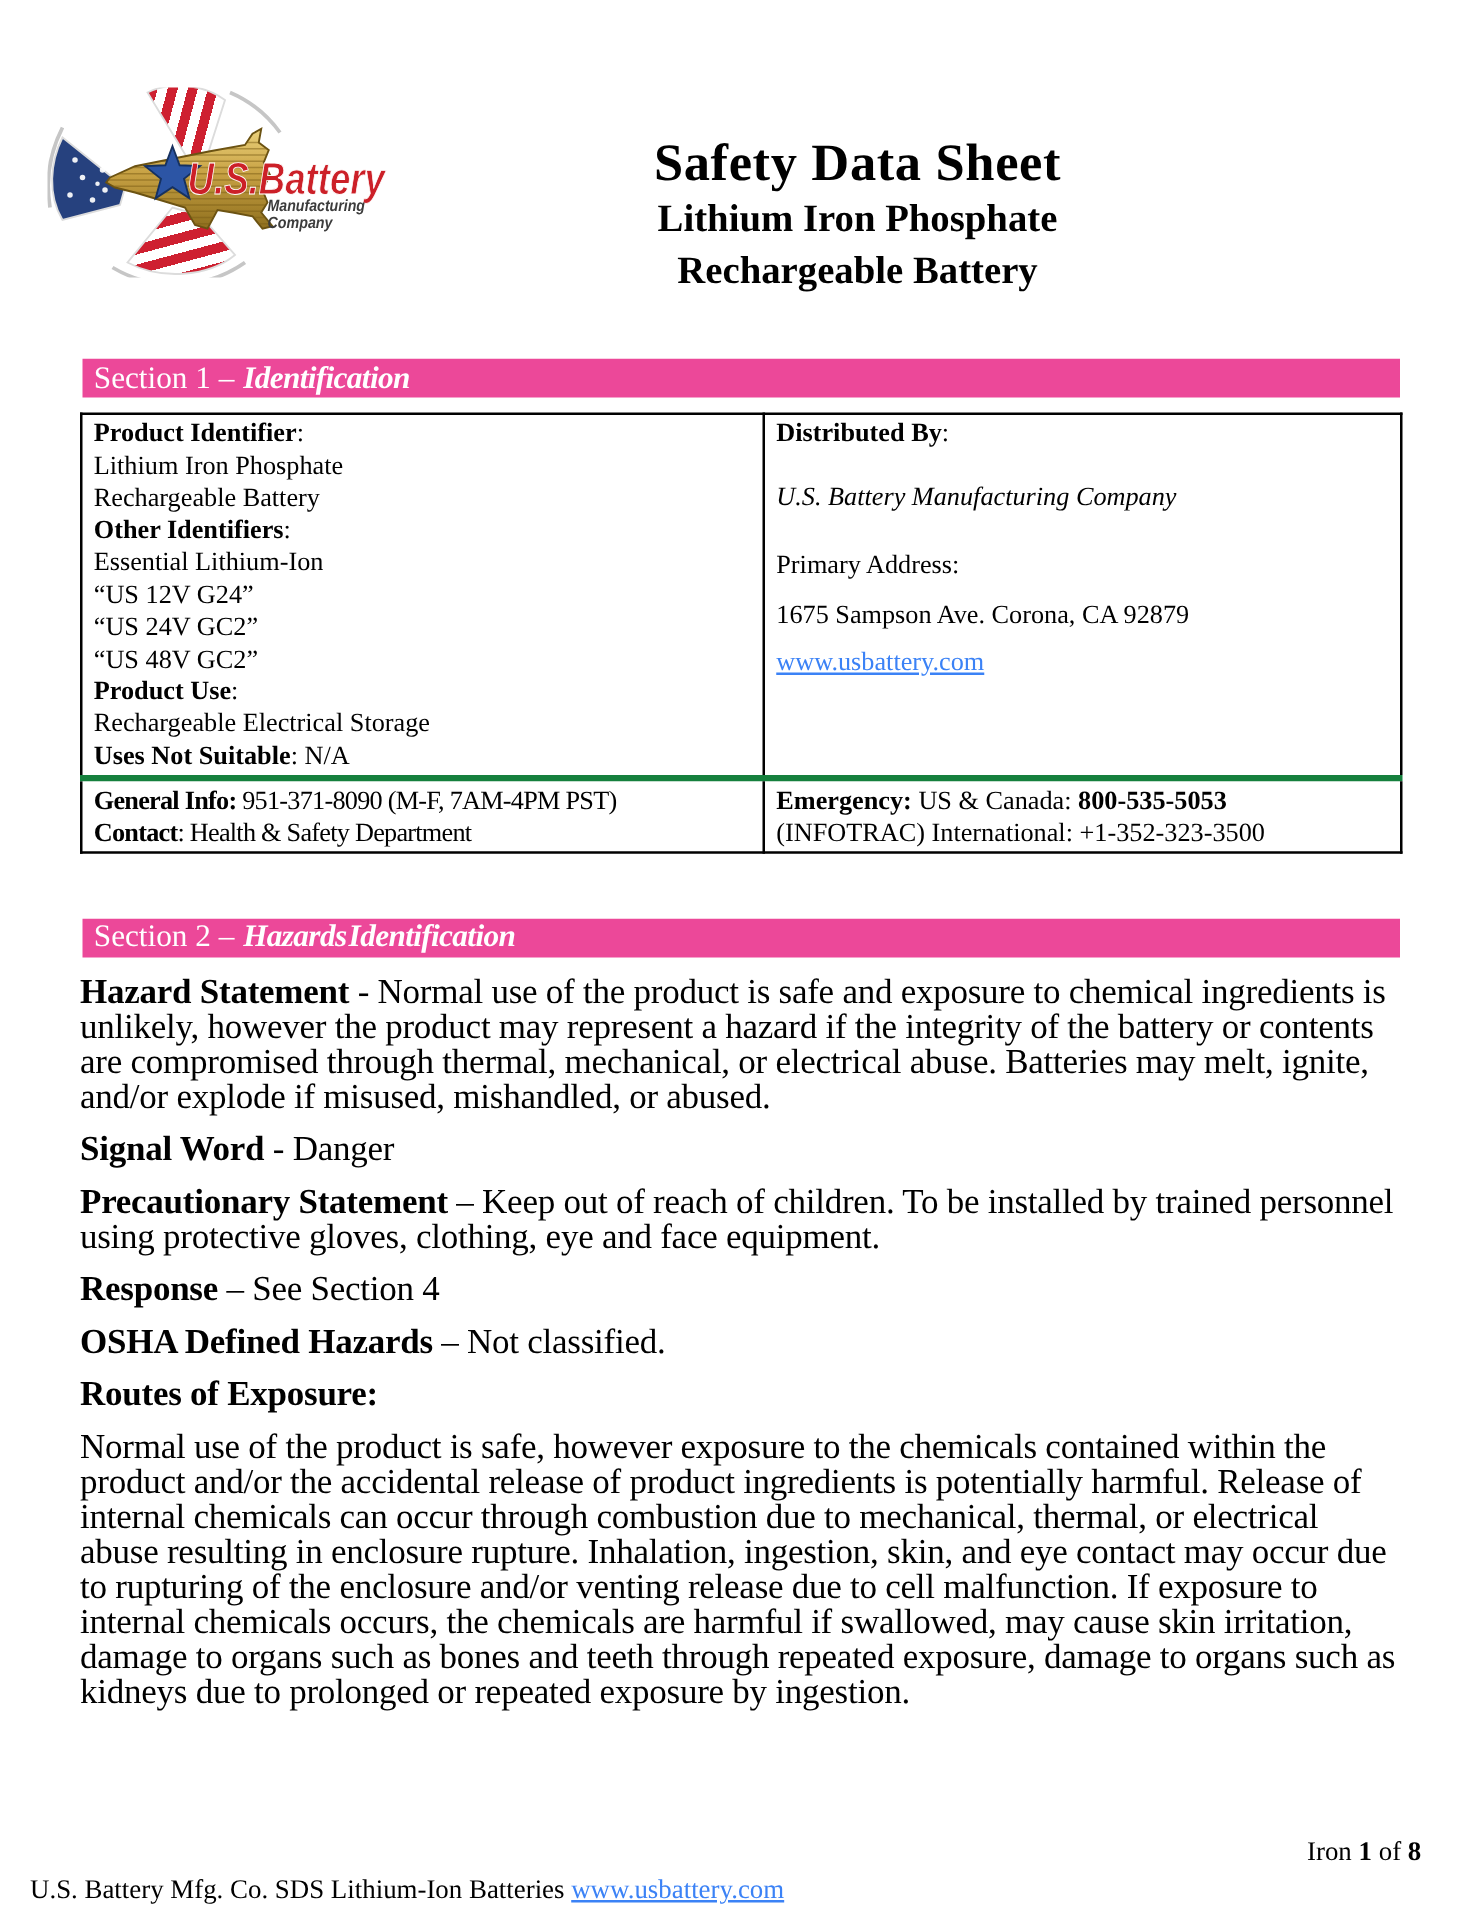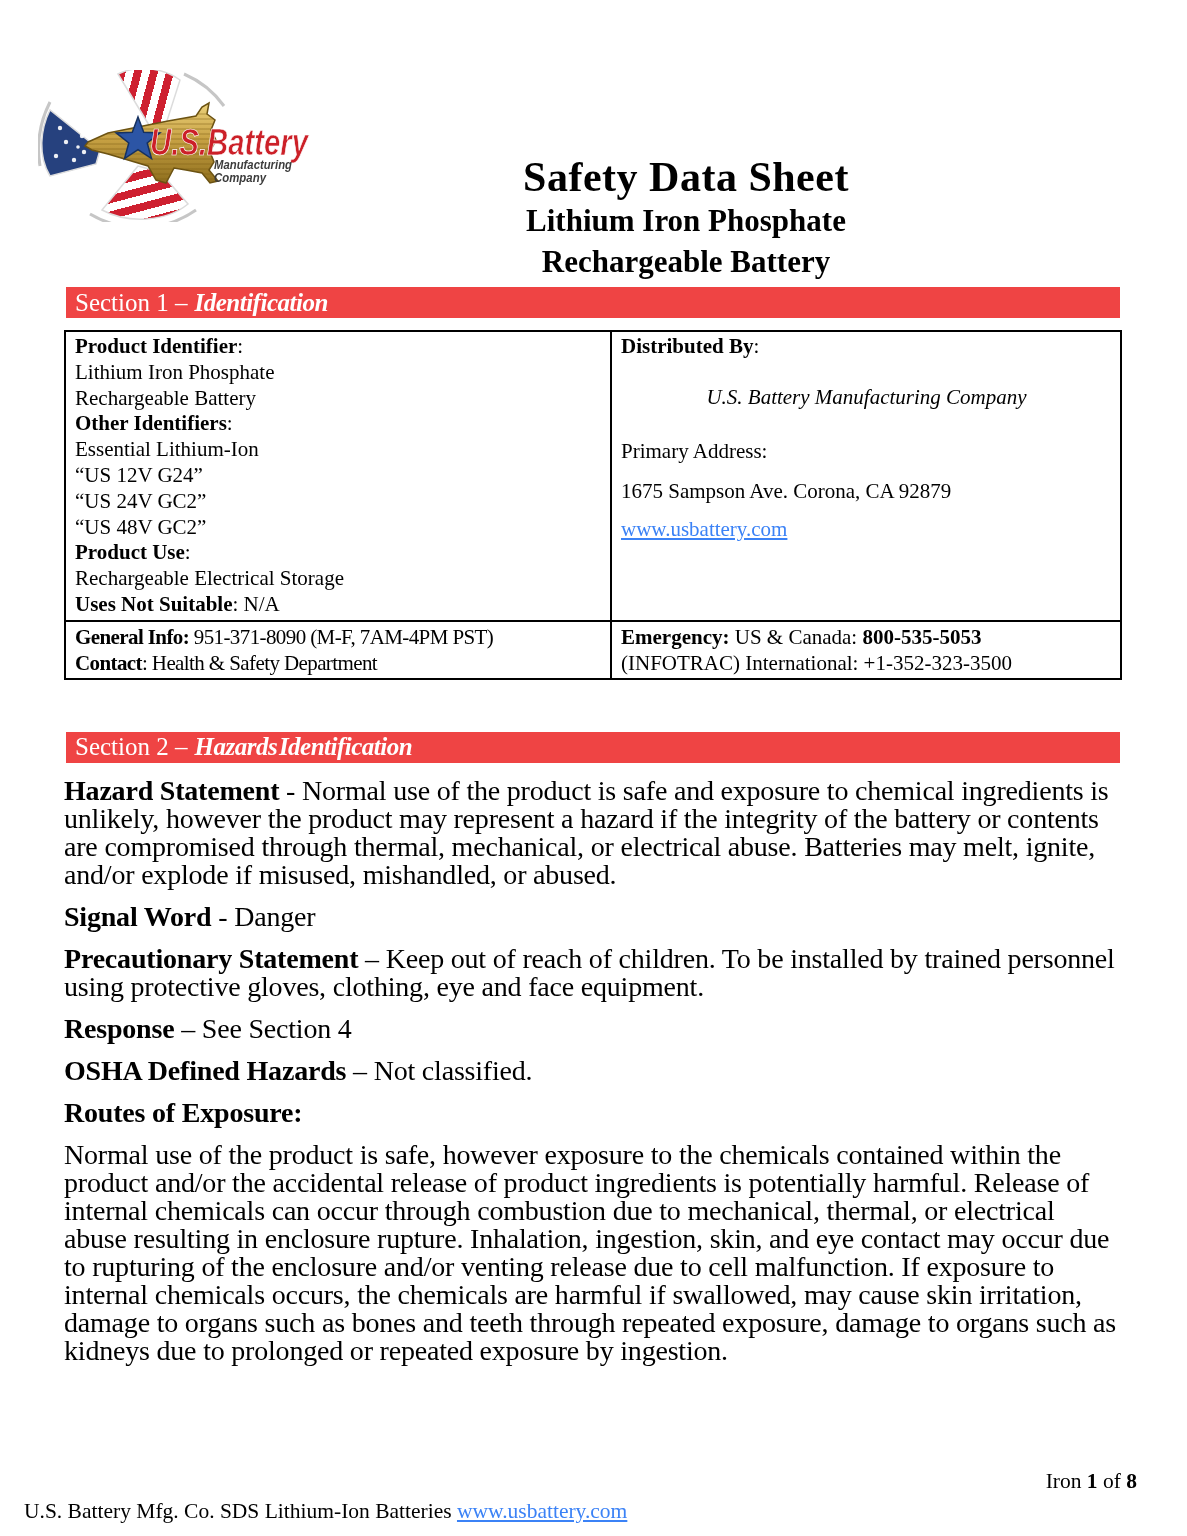--- a/index.html
+++ b/index.html
@@ -2,46 +2,46 @@
 <html><head>
 <meta charset="utf-8">
 <style>
   html,body{margin:0;padding:0;}
   body{
     width:1187px;height:1536px;position:relative;background:#ffffff;
     font-family:"Liberation Serif",serif;color:#000;overflow:hidden;
   }
   
   .logo{position:absolute;left:38px;top:70px;width:292px;height:152px;}
-  .titleblock{position:absolute;left:350px;top:108px;width:672px;text-align:center;margin-top:46px;}
+  .titleblock{position:absolute;left:350px;top:108px;width:672px;text-align:center;}
   .title1{font-size:42px;font-weight:bold;line-height:46px;letter-spacing:0.5px;}
   .title2{font-size:31px;font-weight:bold;line-height:41px;}
   
   .content{position:absolute;left:64px;top:287px;width:1058px;}
   .section-bar{
-    background:#ef4444;color:#fff;height:31px;display:flex;align-items:center;
+    background:#ec4899;color:#fff;height:31px;display:flex;align-items:center;
     padding-left:9px;font-size:25px;margin:0 2px;
   }
   .bar-prefix{font-weight:normal;}
   .bar-title{font-weight:bold;font-style:italic;margin-left:7px;word-spacing:-4px;letter-spacing:-0.5px;}
   
   table.idtable{
     border-collapse:collapse;width:100%;margin-top:12px;table-layout:fixed;
     font-size:21px;
   }
   table.idtable td{
     border:2px solid #000;vertical-align:top;padding:2px 8px 2px 9px;
   }
   td.c1{width:527px;margin-top:40px;}
   .line{line-height:25.8px;}
-  .dist-company{font-style:italic;margin-top:24px;line-height:26px;text-align:center;}
+  .dist-company{font-style:italic;margin-top:24px;line-height:26px;}
   .dist-addr-label{margin-top:28px;line-height:26px;}
   .dist-addr{margin-top:14px;line-height:26px;}
   .dist-link{margin-top:12px;line-height:26px;}
-  tr.row2 td{border-top:1px solid #15803d;}
+  tr.row2 td{border-top:5px solid #15803d;}
   tr.row2 .line{line-height:26px;}
   td.gen{letter-spacing:-0.6px;}
   a.link, span.link{color:#3b82f6;text-decoration:underline;cursor:pointer;}
   b{font-weight:bold;}
   
   .bar2{margin-top:52px;}
   .paras{margin-top:1px;letter-spacing:-0.2px;}
   .paras p{font-size:28px;line-height:28px;margin:14px 0 0 0;}
   
   .pageno{position:absolute;top:1469px;right:50px;font-size:21.5px;}

